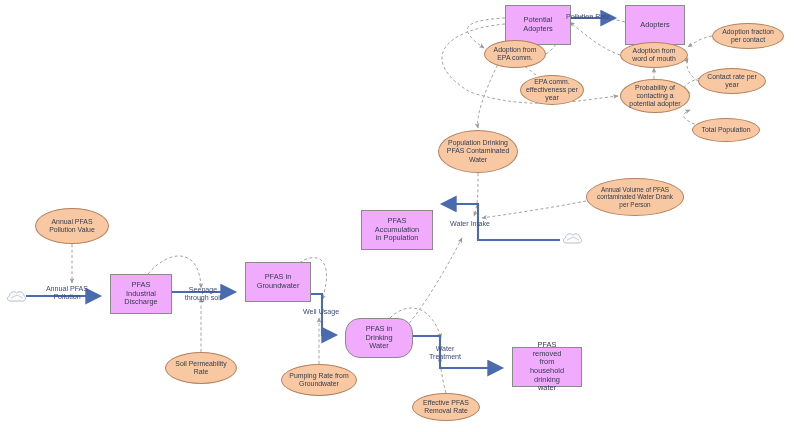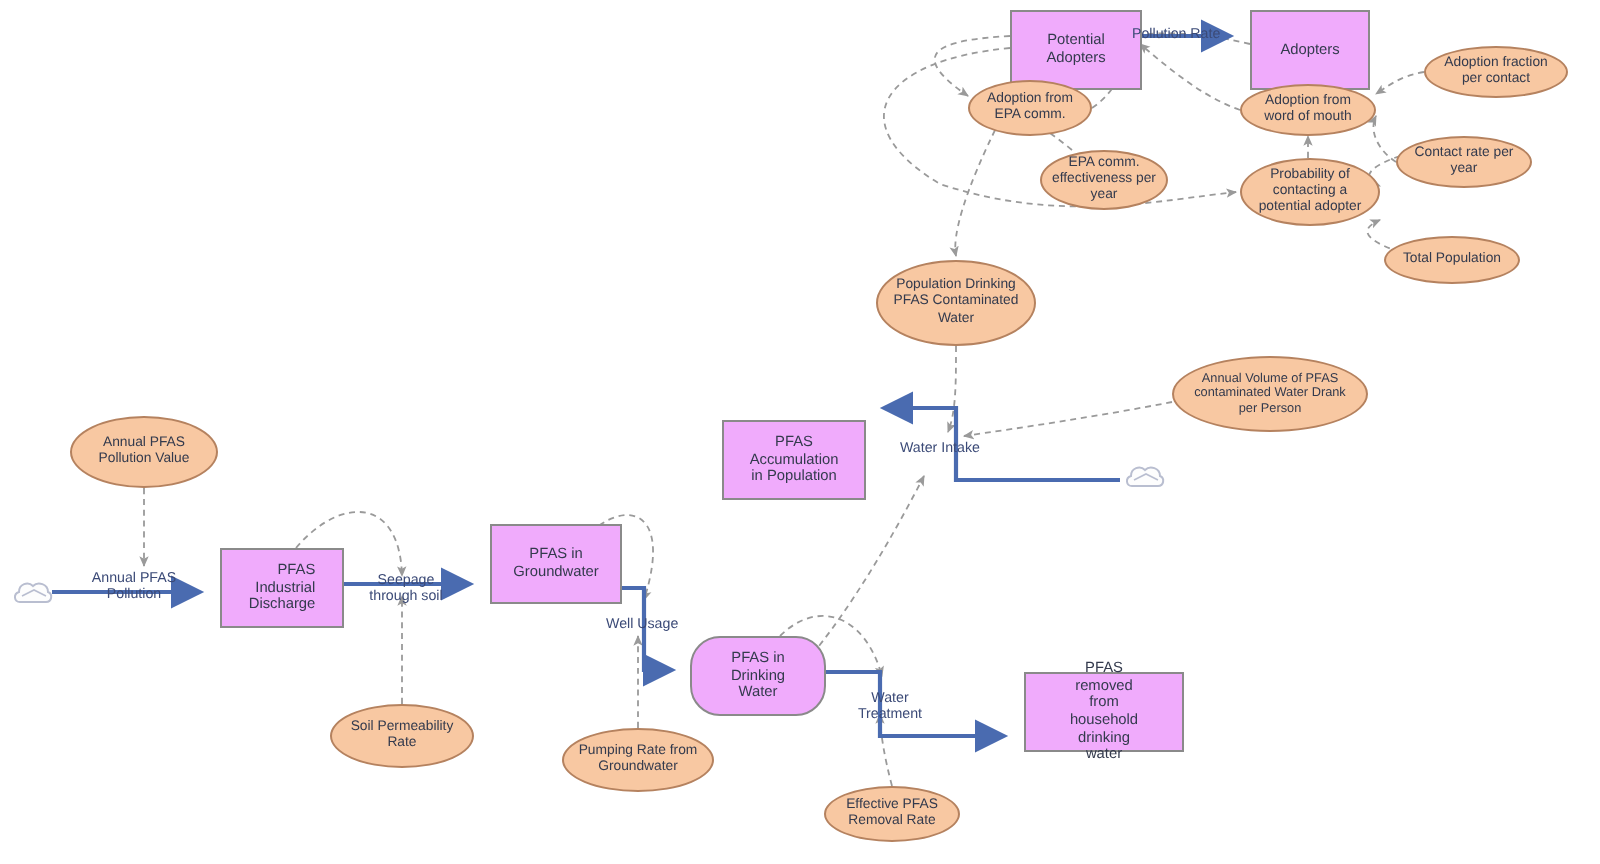--- a/index.html
+++ b/index.html
@@ -134,30 +134,30 @@
 
   <div class="node stock" style="left:505px; top:5px; width:66px; height:26px;">
     <span>Potential<br>Adopters</span>
   </div>
   <div class="node stock" style="left:625px; top:5px; width:60px; height:24px;">
     <span>Adopters</span>
   </div>
   <div class="node stock" style="left:361px; top:187px; width:72px; height:35px;margin-top:23px;">
     <span>PFAS Accumulation<br>in Population</span>
   </div>
-  <div class="node stock" style="left:110px; top:274px; width:62px; height:35px;text-align:right;">
+  <div class="node stock" style="left:110px; top:274px; width:62px; height:35px;">
     <span>PFAS Industrial<br>Discharge</span>
   </div>
   <div class="node stock" style="left:245px; top:262px; width:66px; height:40px;">
     <span>PFAS in<br>Groundwater</span>
   </div>
   <div class="node stock" style="left:345px; top:318px; width:68px; height:35px;border-radius:15px;">
     <span>PFAS in Drinking<br>Water</span>
   </div>
-  <div class="node stock" style="left:512px; top:336px; width:80px; height:40px;justify-content:flex-end;">
+  <div class="node stock" style="left:512px; top:347px; width:70px; height:40px;">
     <span>PFAS removed<br>from household<br>drinking water</span>
   </div>
 
   <div class="node aux" style="left:484px; top:40px; width:62px; height:28px;">
     <span>Adoption from<br>EPA comm.</span>
   </div>
   <div class="node aux" style="left:520px; top:75px; width:64px; height:30px;">
     <span>EPA comm.<br>effectiveness per<br>year</span>
   </div>
   <div class="node aux" style="left:620px; top:42px; width:68px; height:26px;">

